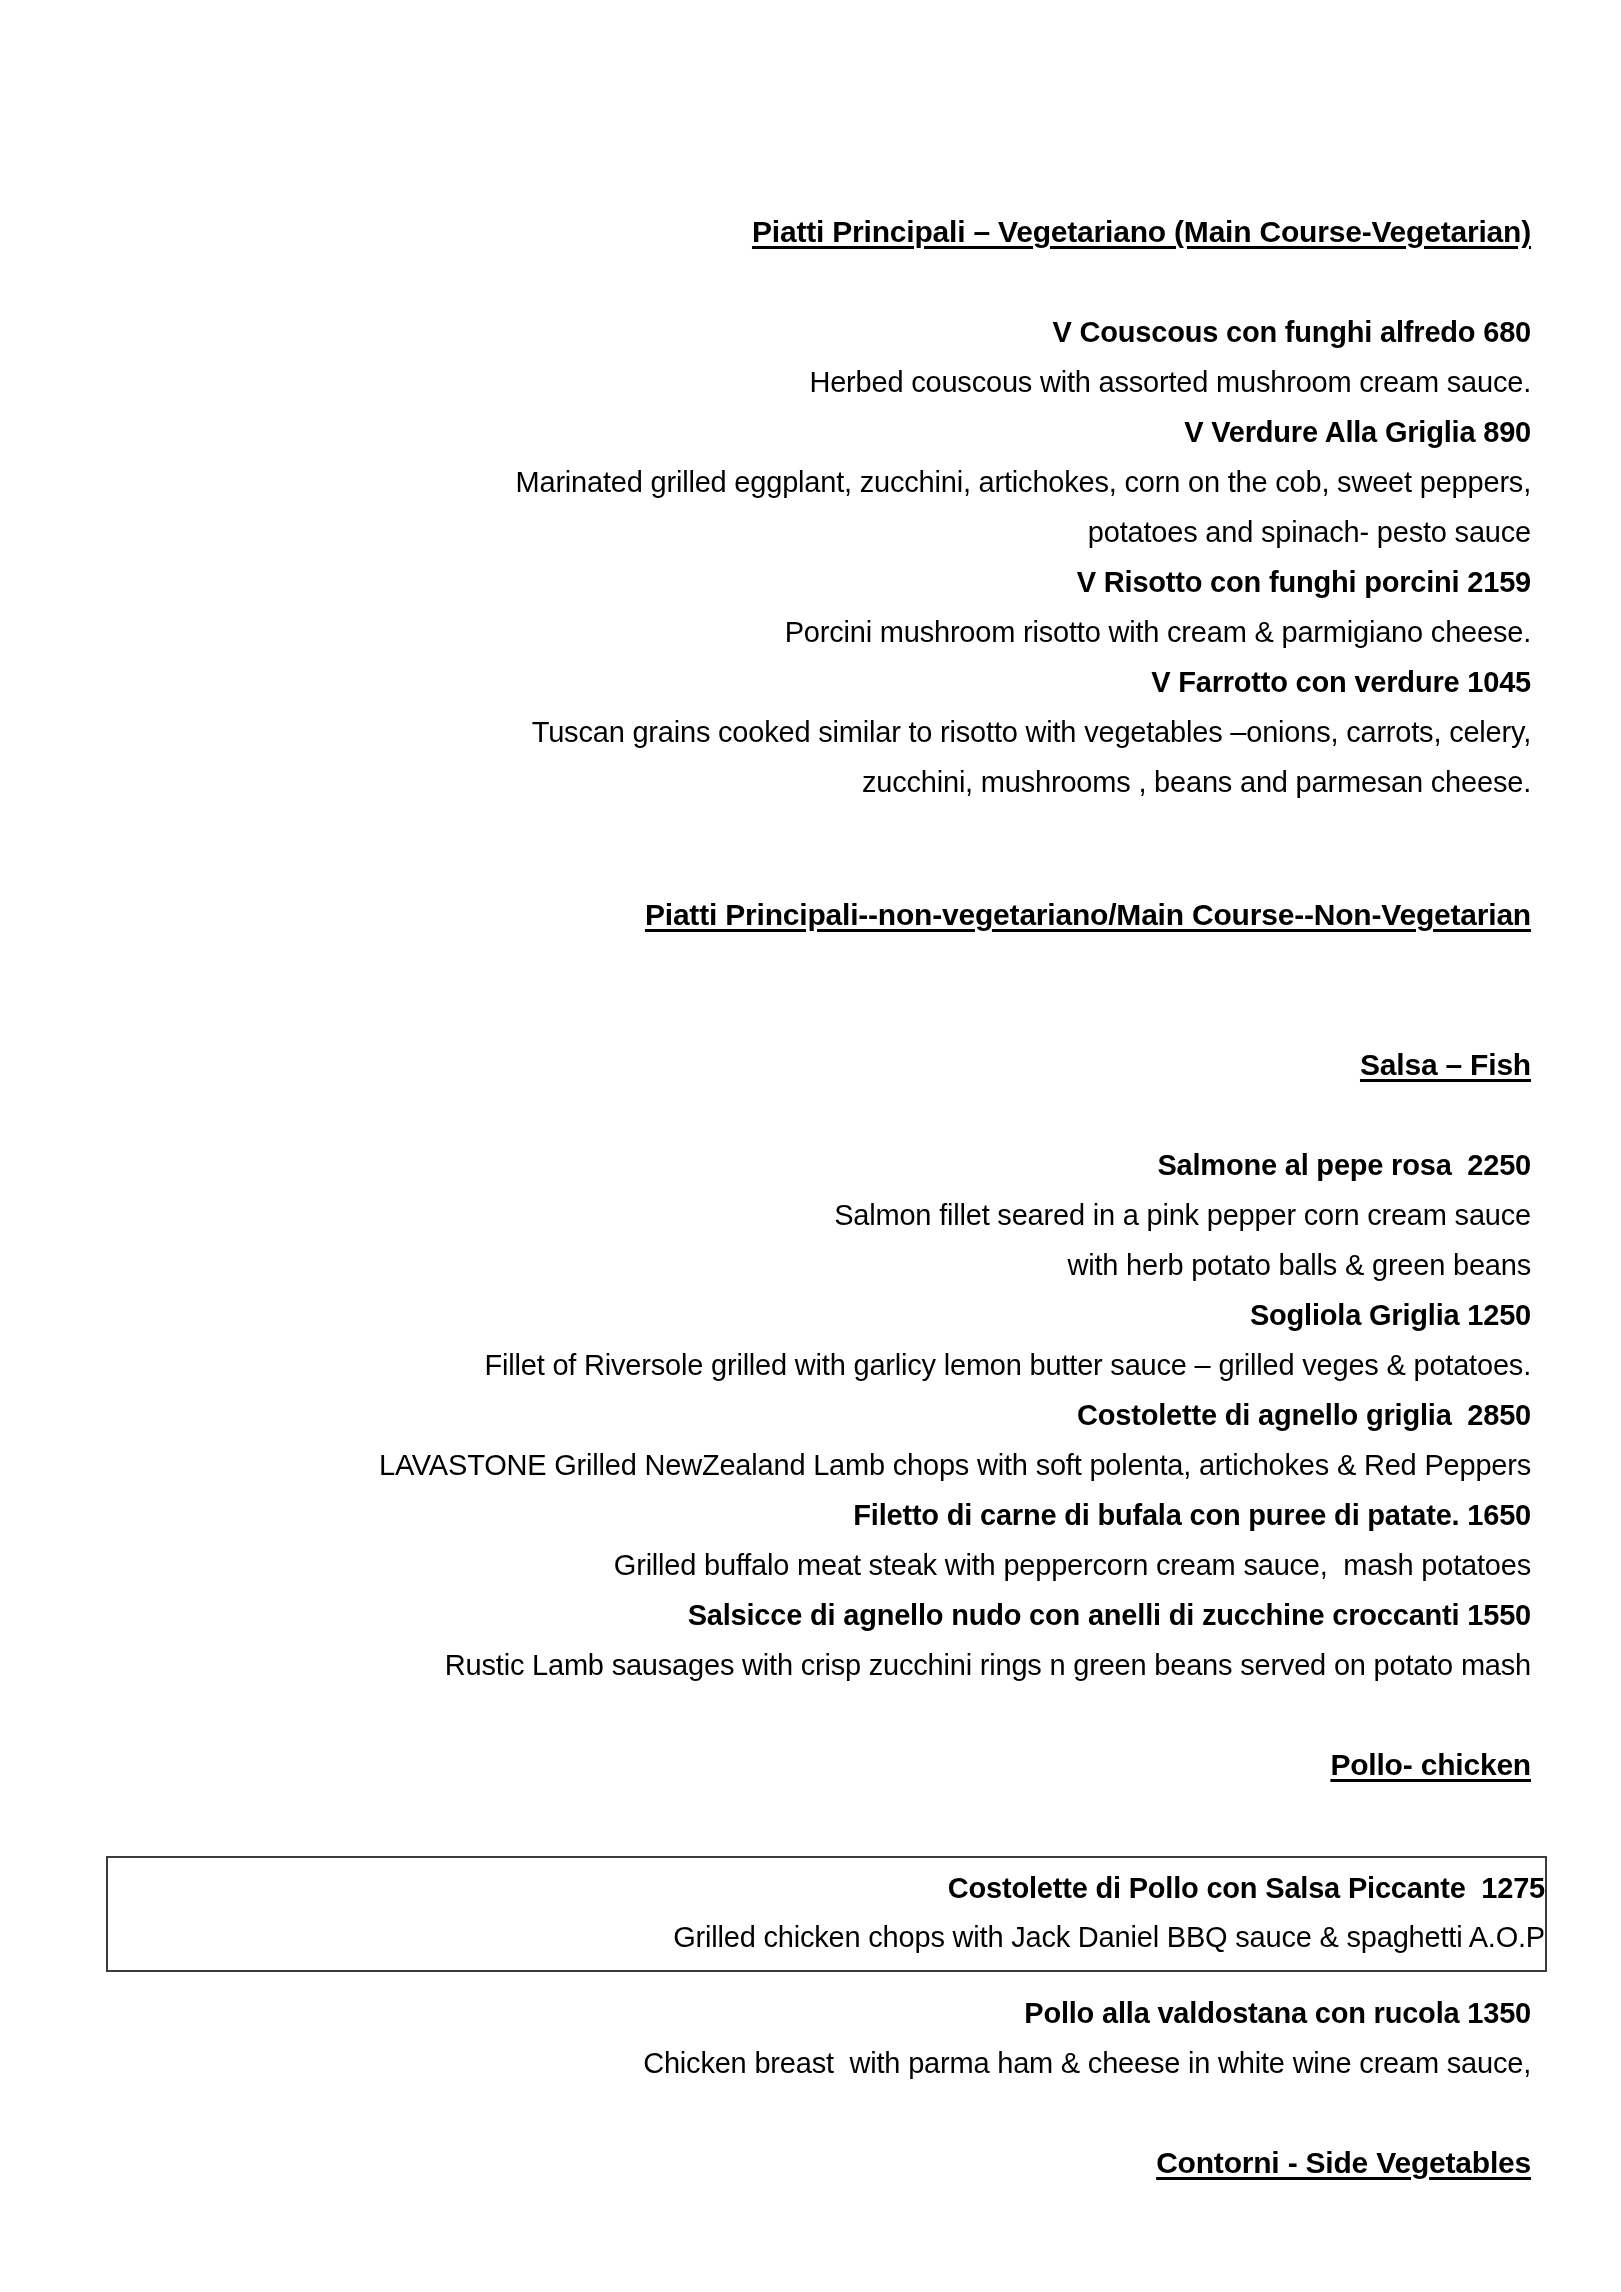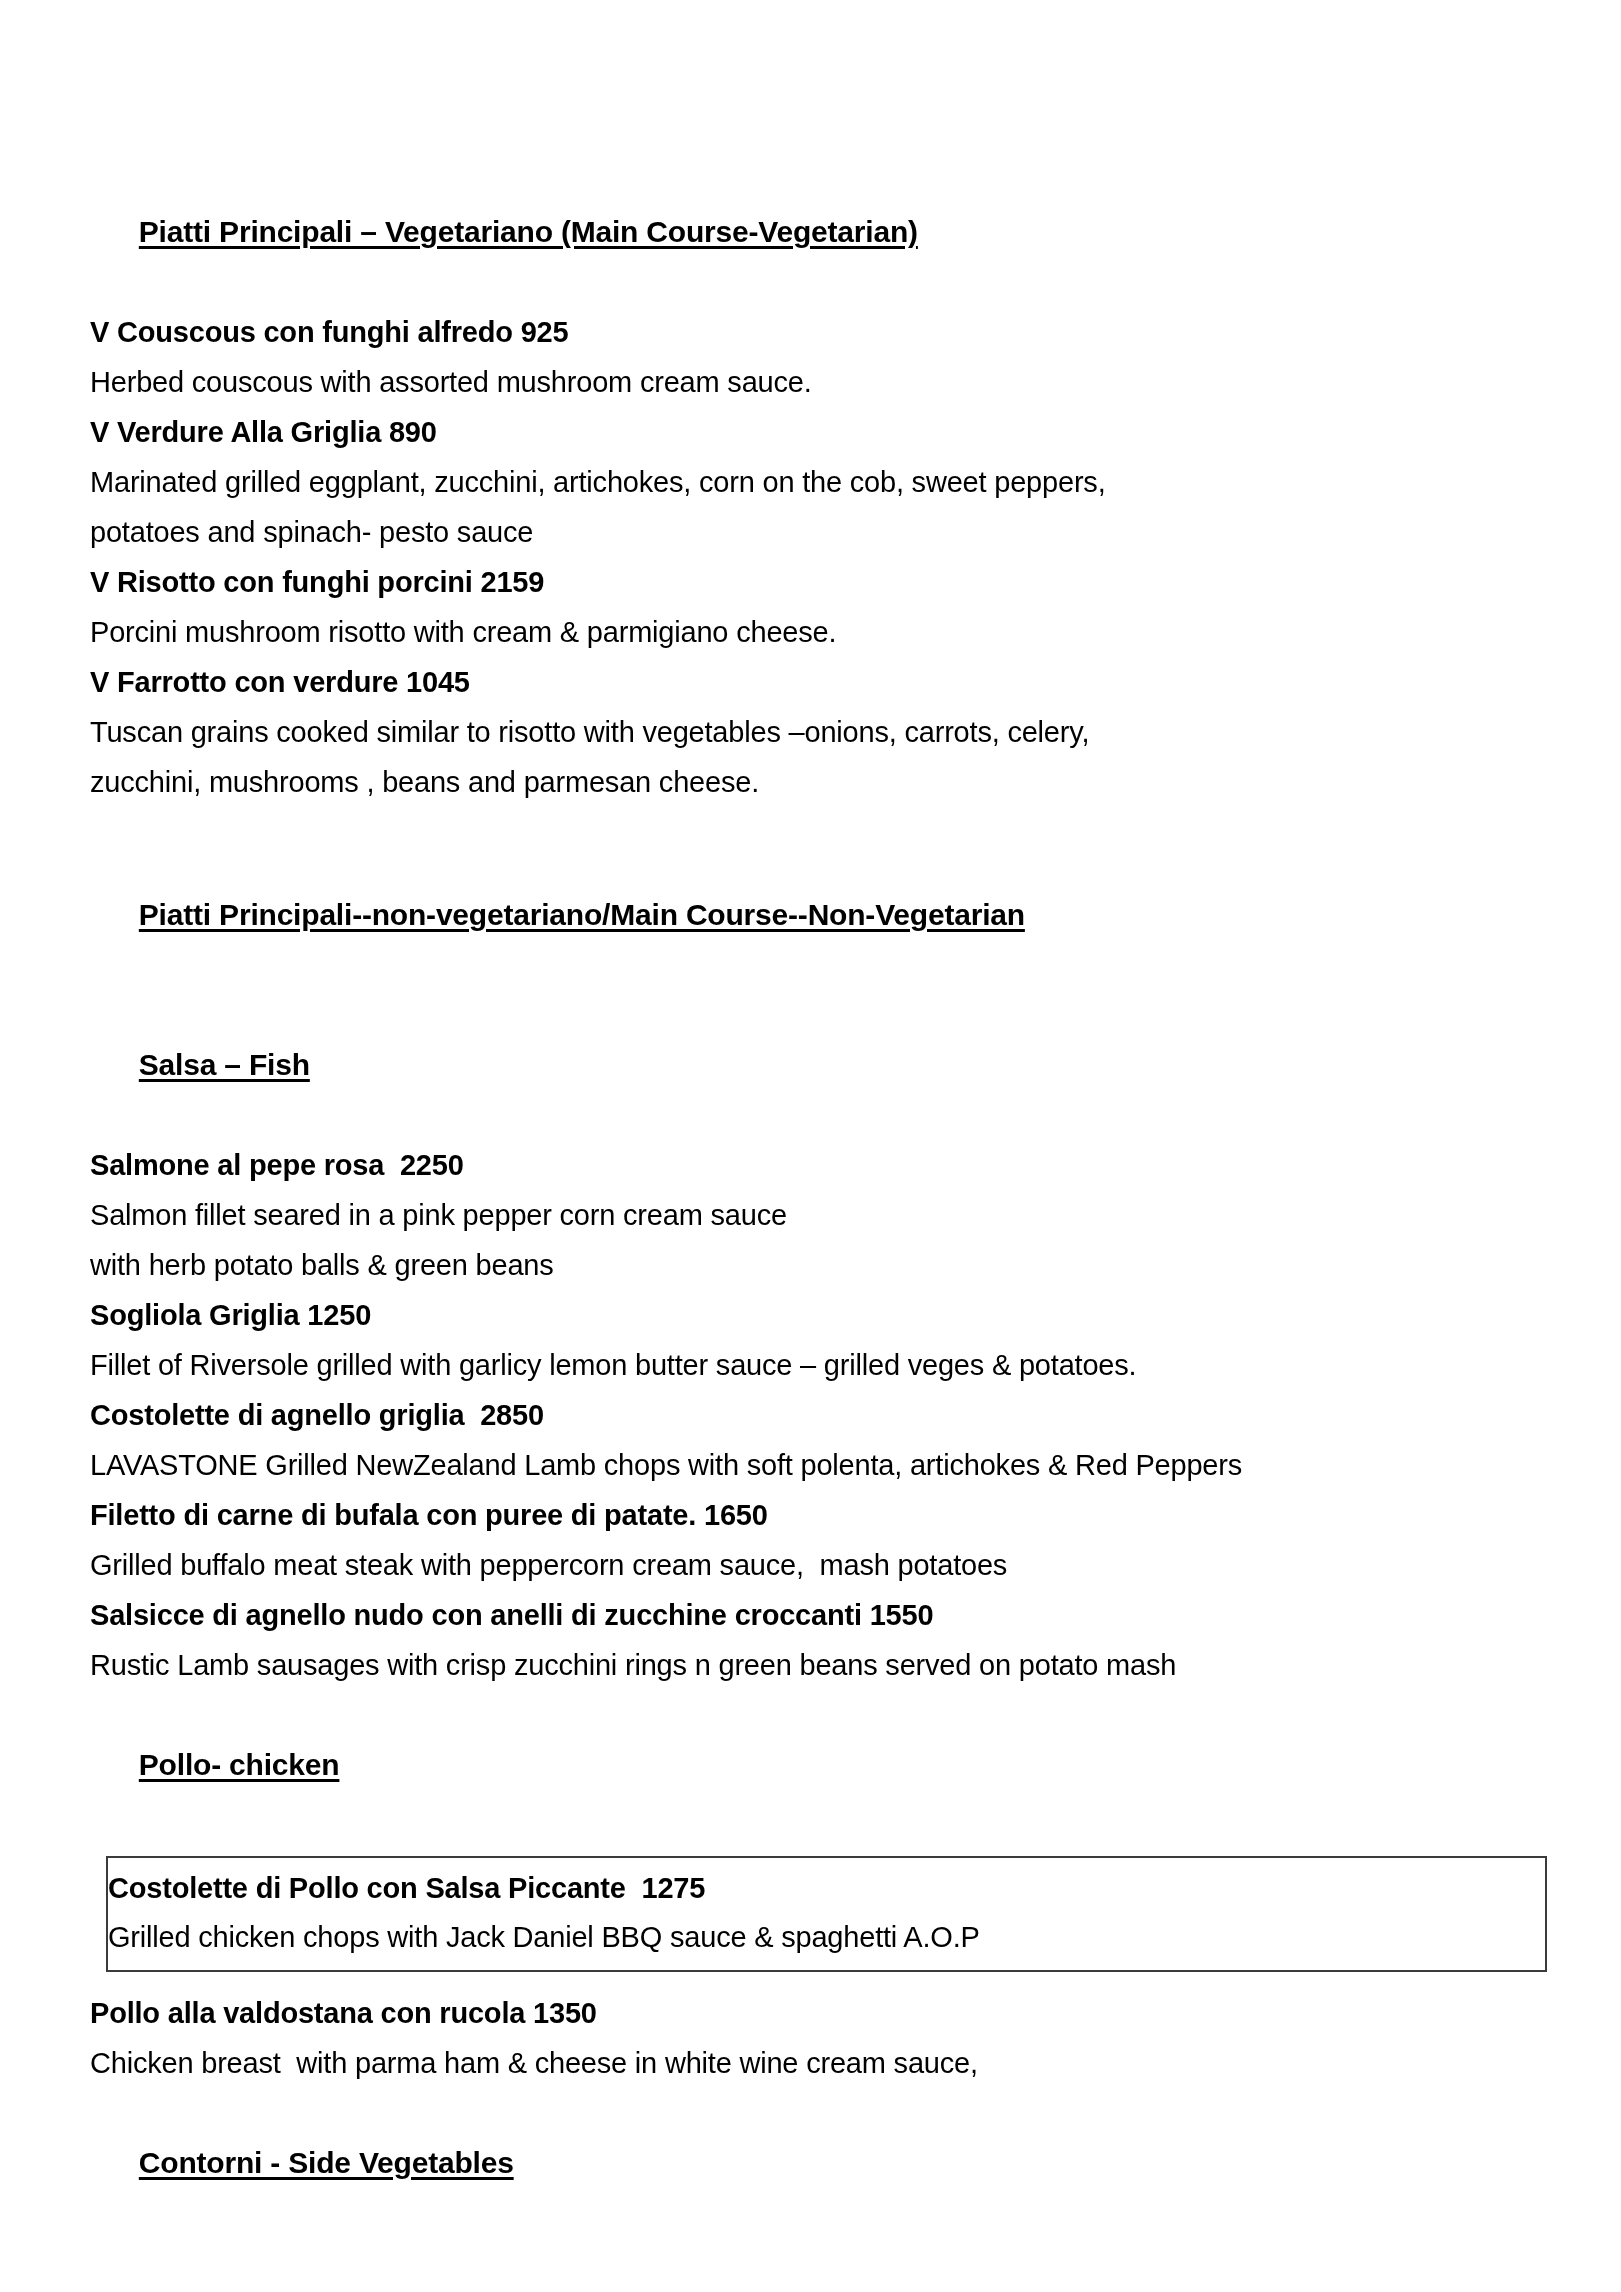--- a/index.html
+++ b/index.html
@@ -17,21 +17,21 @@
     color: #000000;
     overflow: hidden;
   }
   .content {
     position: absolute;
     left: 90px;
     top: 157px;
     width: 1441px;
   }
   .line {
-    text-align: left;
+    text-align: right;
     font-size: 29px;
     line-height: 50px;
     white-space: pre-wrap;
     letter-spacing: -0.2px;
   }
   .uline  { text-decoration: underline; text-underline-offset: 3.9px; }
   .heading {
     font-weight: bold;
     font-size: 30px;
   }
@@ -55,21 +55,21 @@
 </head>
 <body>
 
 <div class="page">
   <div class="content">
 
     <div class="line heading">
       <span class="uline">Piatti Principali – Vegetariano (Main Course-Vegetarian)</span>
     </div>
 
-    <div class="line subheading">V Couscous con funghi alfredo 925</div>
+    <div class="line subheading">V Couscous con funghi alfredo 680</div>
     <div class="line desc">Herbed couscous with assorted mushroom cream sauce.</div>
 
     <div class="line subheading">V Verdure Alla Griglia 890</div>
     <div class="line desc">Marinated grilled eggplant, zucchini, artichokes, corn on the cob, sweet peppers,</div>
     <div class="line desc">potatoes and spinach- pesto sauce</div>
 
     <div class="line subheading">V Risotto con funghi porcini 2159</div>
     <div class="line desc">Porcini mushroom risotto with cream &amp; parmigiano cheese.</div>
 
     <div class="line subheading">V Farrotto con verdure 1045</div>

